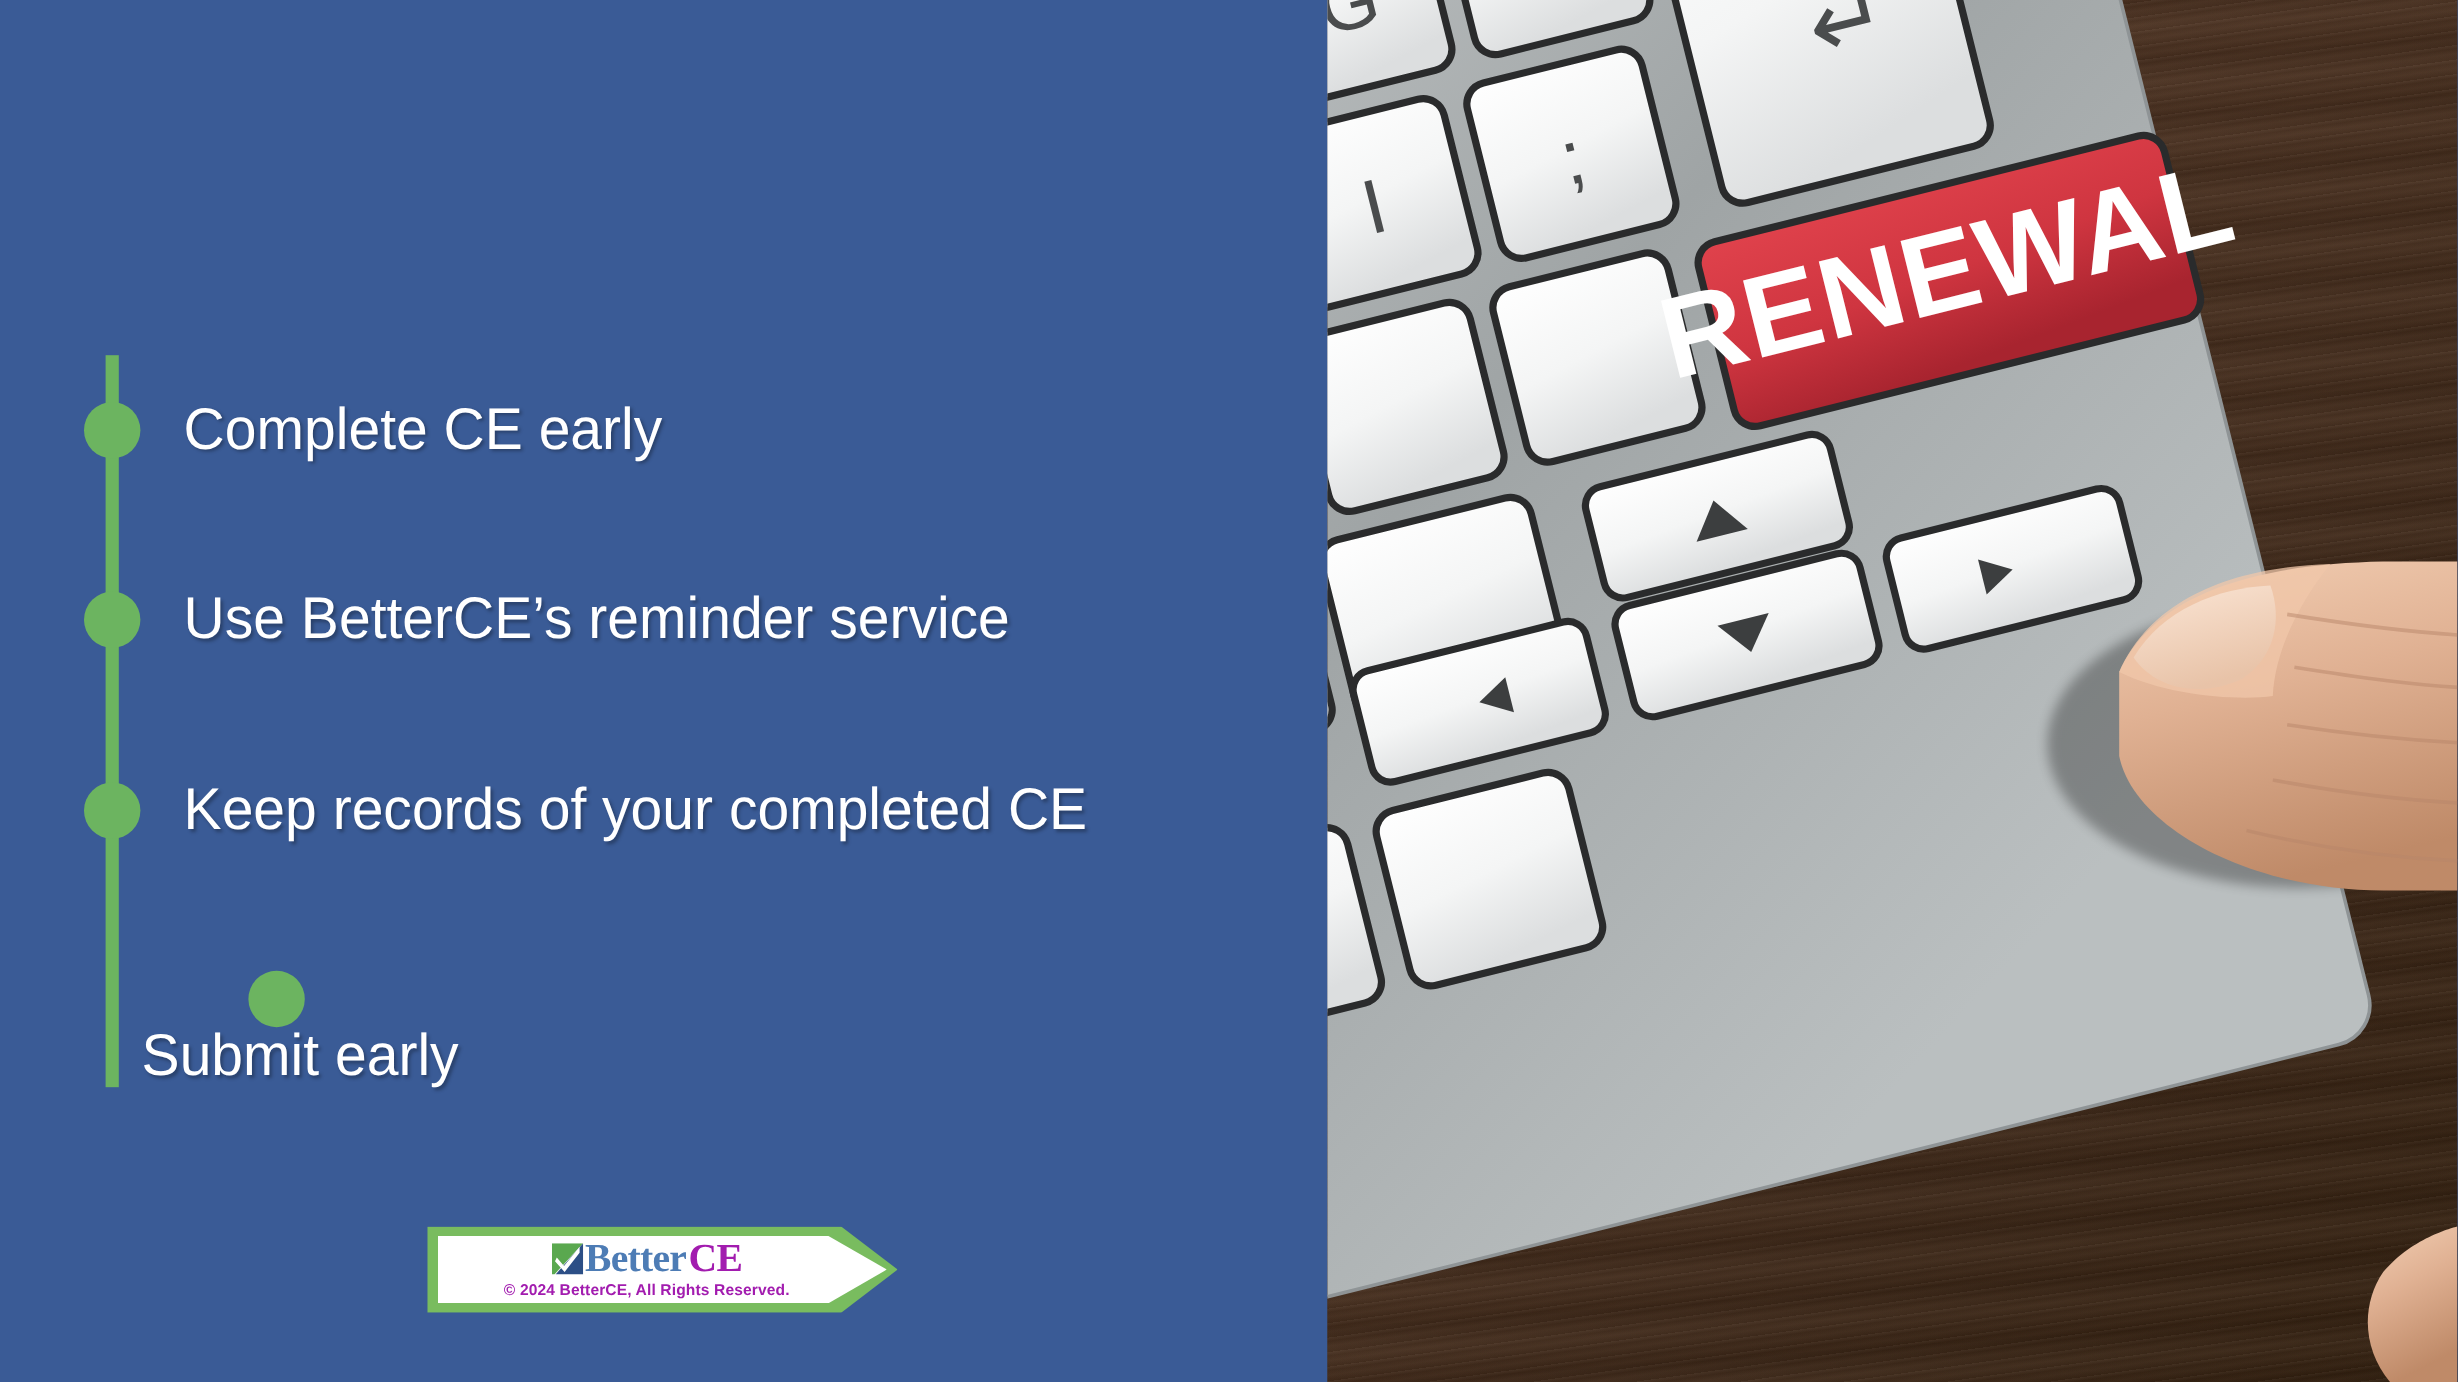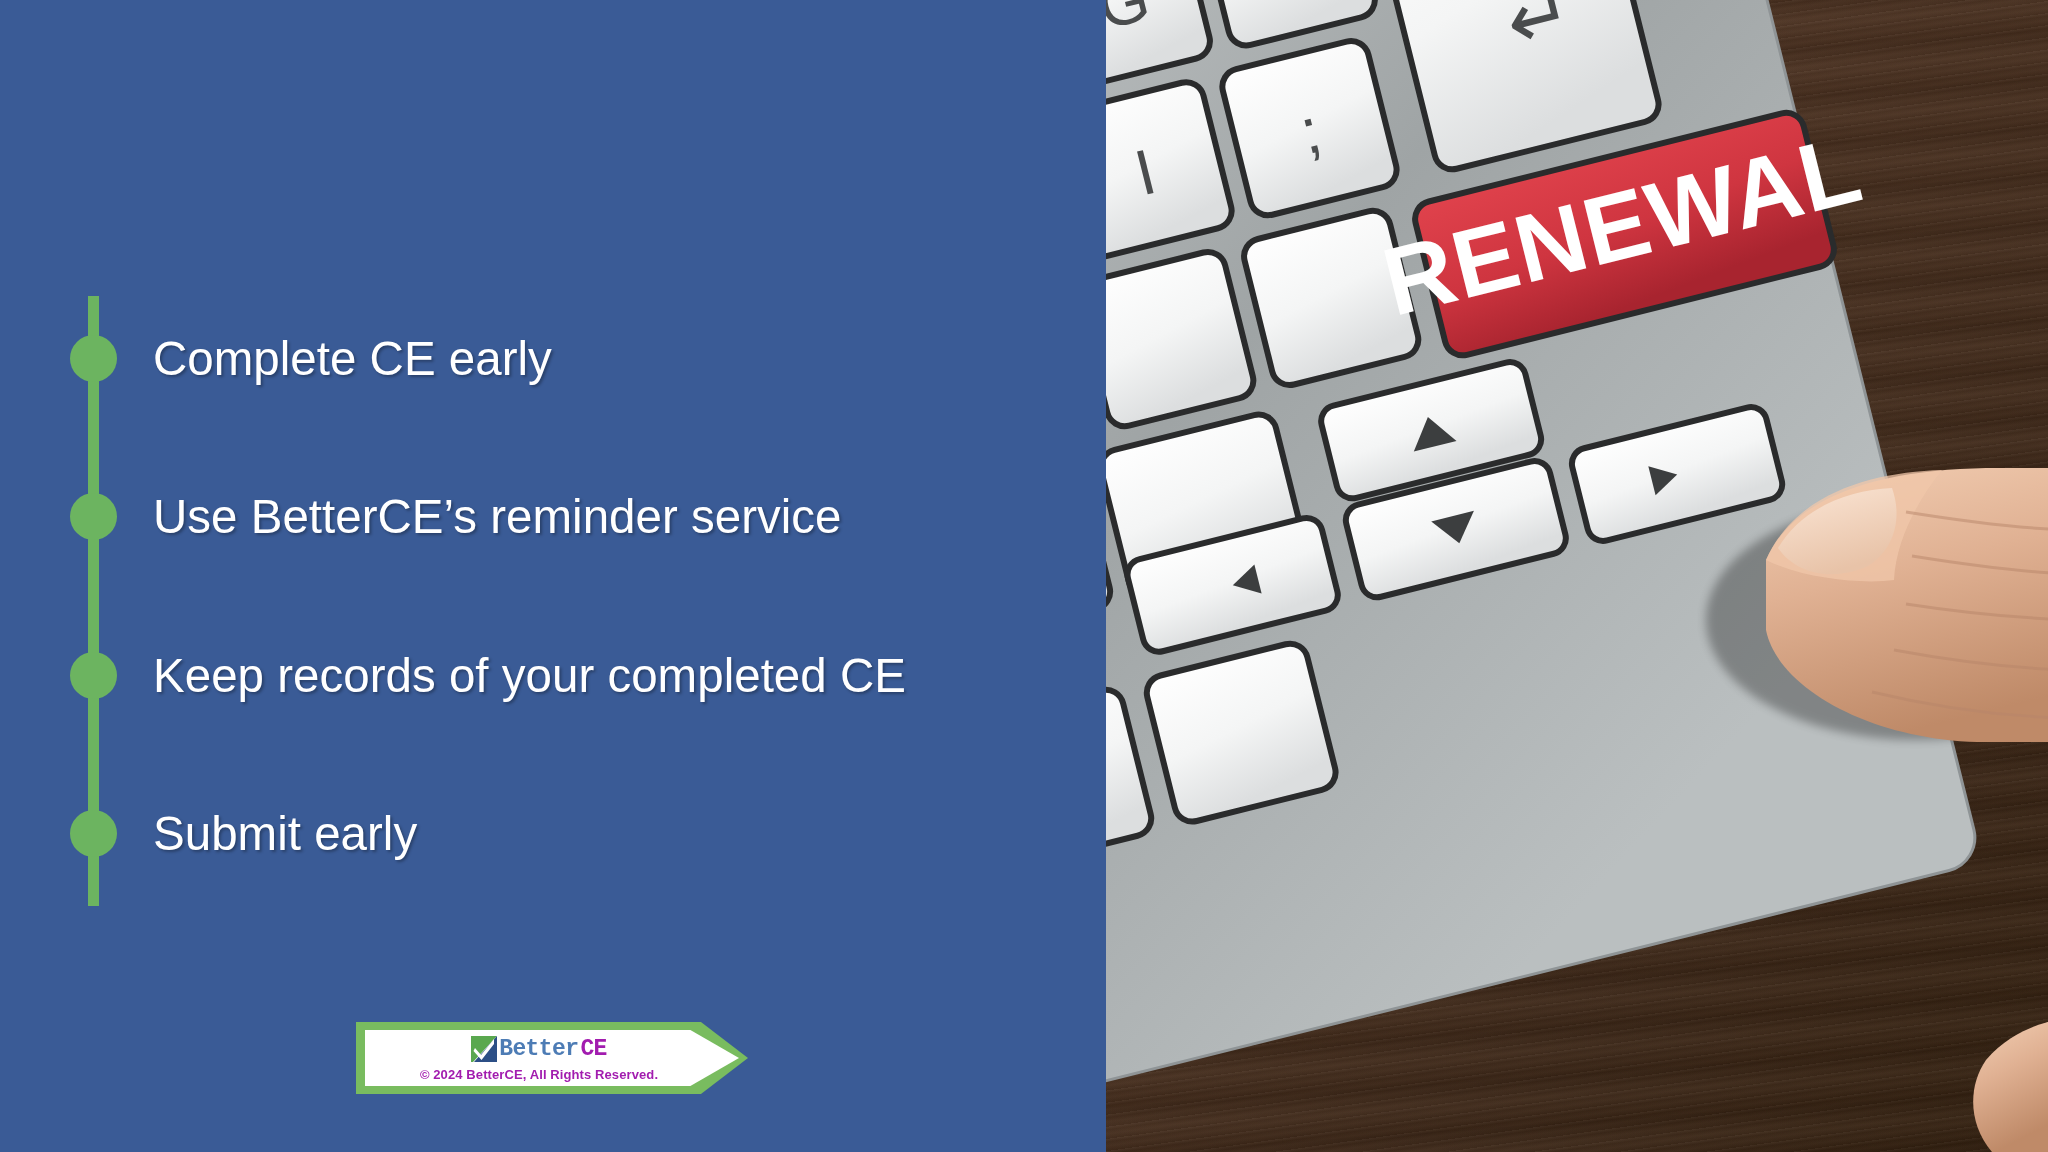--- a/index.html
+++ b/index.html
@@ -59,21 +59,21 @@
     font-size:49px;
     line-height:1;
     white-space:nowrap;
     text-shadow:2px 2px 3px rgba(0,0,0,0.30);
     transform:scaleX(0.97);
     transform-origin:left center;
   }
   .b0 { top:334px; }
   .b1 { top:492px; }
   .b2 { top:651px; }
-  .b3 { top:809px; }
+  .b3 { top:809px;flex-direction:column; }
 
   
   .badge {
     position:absolute; left:356px; top:1022px;
     width:392px; height:72px;
     z-index:8;
   }
   .badge-bg {
     position:absolute; inset:0;
     background:#79bc5f;
@@ -85,22 +85,22 @@
     background:#ffffff;
     -webkit-clip-path:polygon(0 0, 87% 0, 100% 50%, 87% 100%, 0 100%);
     clip-path:polygon(0 0, 87% 0, 100% 50%, 87% 100%, 0 100%);
     display:flex; flex-direction:column;
     align-items:center; justify-content:center;
     padding-right:26px;
   }
   .logo-row { display:flex; align-items:center; gap:2px; height:30px; }
   .logo-mark { width:26px; height:26px; display:block; }
   .logo-word {
-    font-family:Liberation Mono, monospace;
-    font-weight:bold; font-size:23px; line-height:27px;
+    font-family:Liberation Serif, serif;
+    font-weight:bold; font-size:33px; line-height:27px;
     letter-spacing:-0.6px;
   }
   .logo-better { color:#4d7cb5; }
   .logo-ce { color:#a21caf; }
   .badge-copy {
     margin-top:3px;
     font-family:"Liberation Sans","DejaVu Sans",sans-serif;
     font-weight:bold; font-size:13px; line-height:15px;
     color:#a21caf;
     letter-spacing:0.1px;

